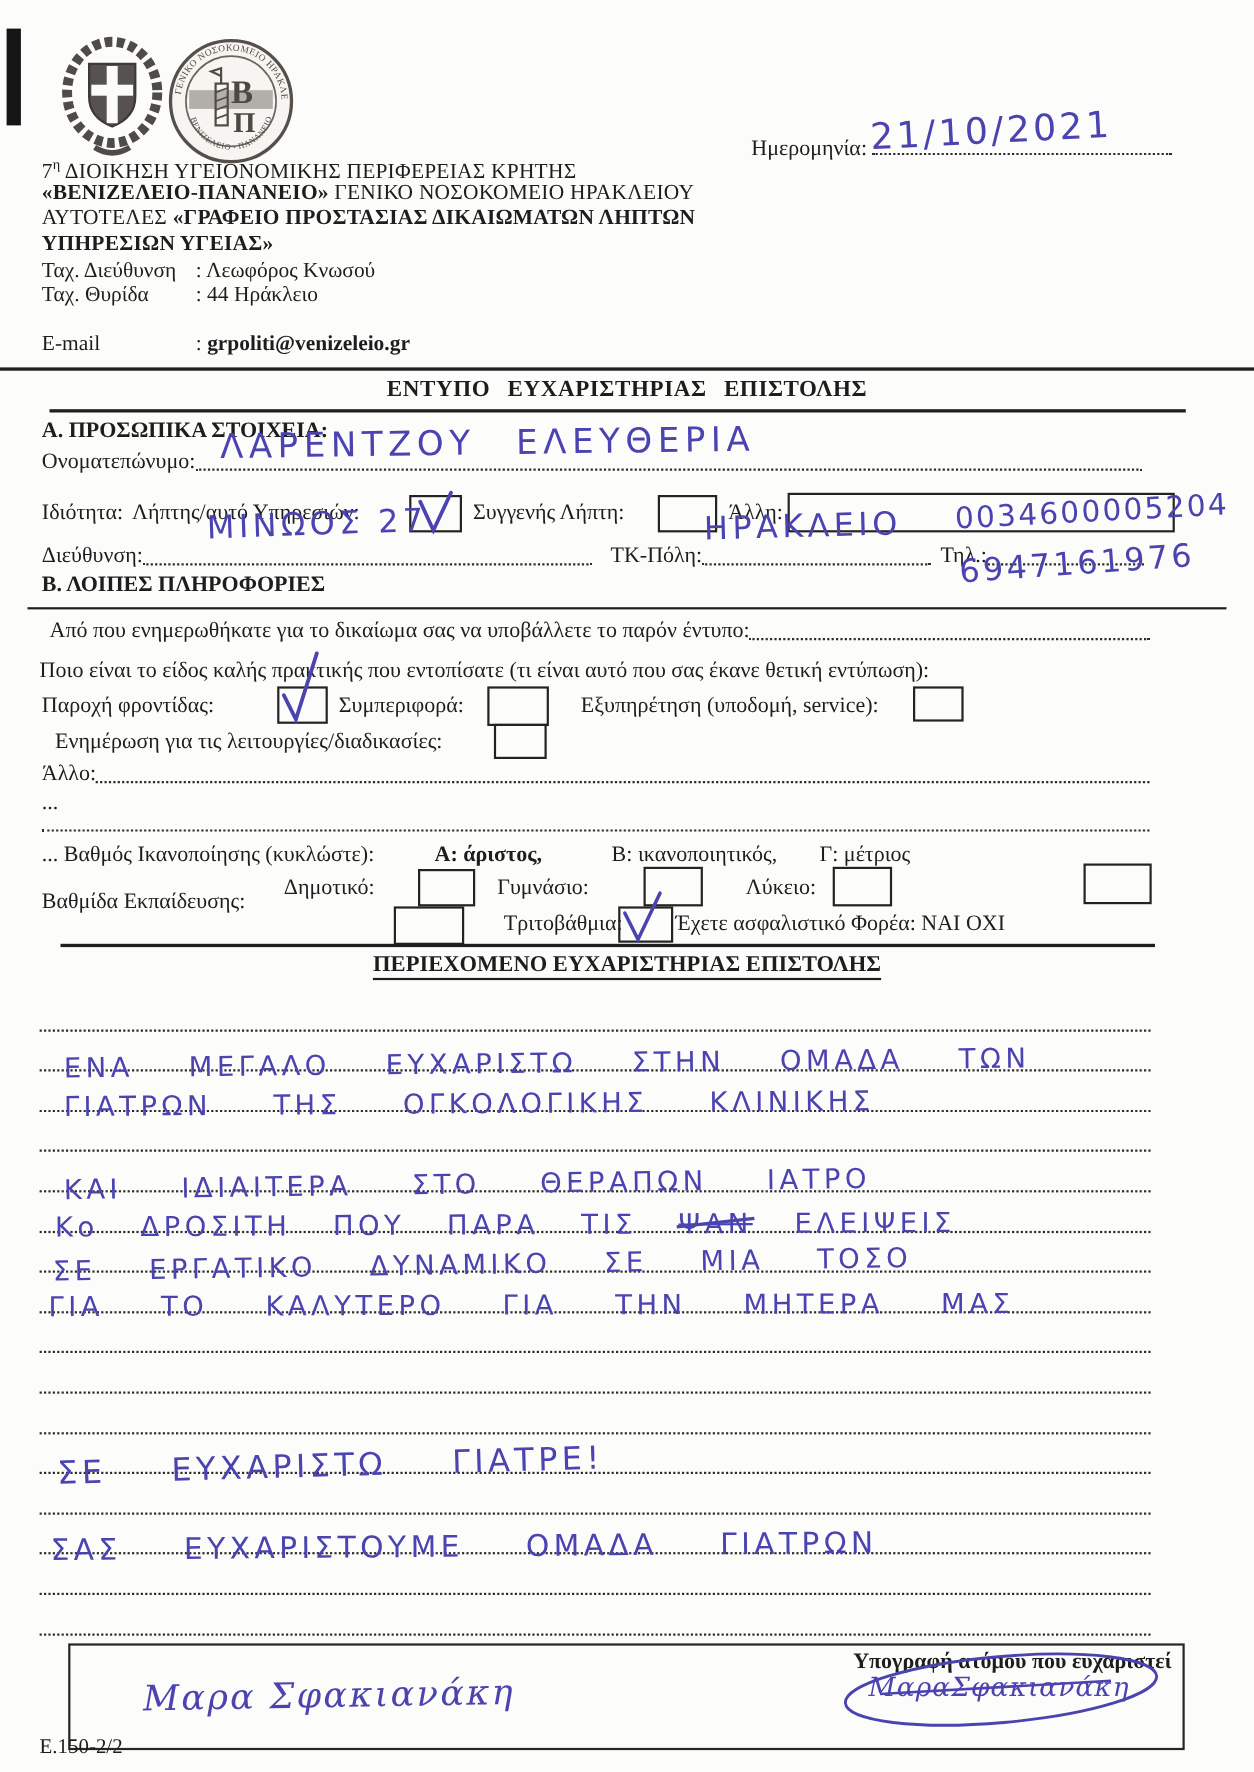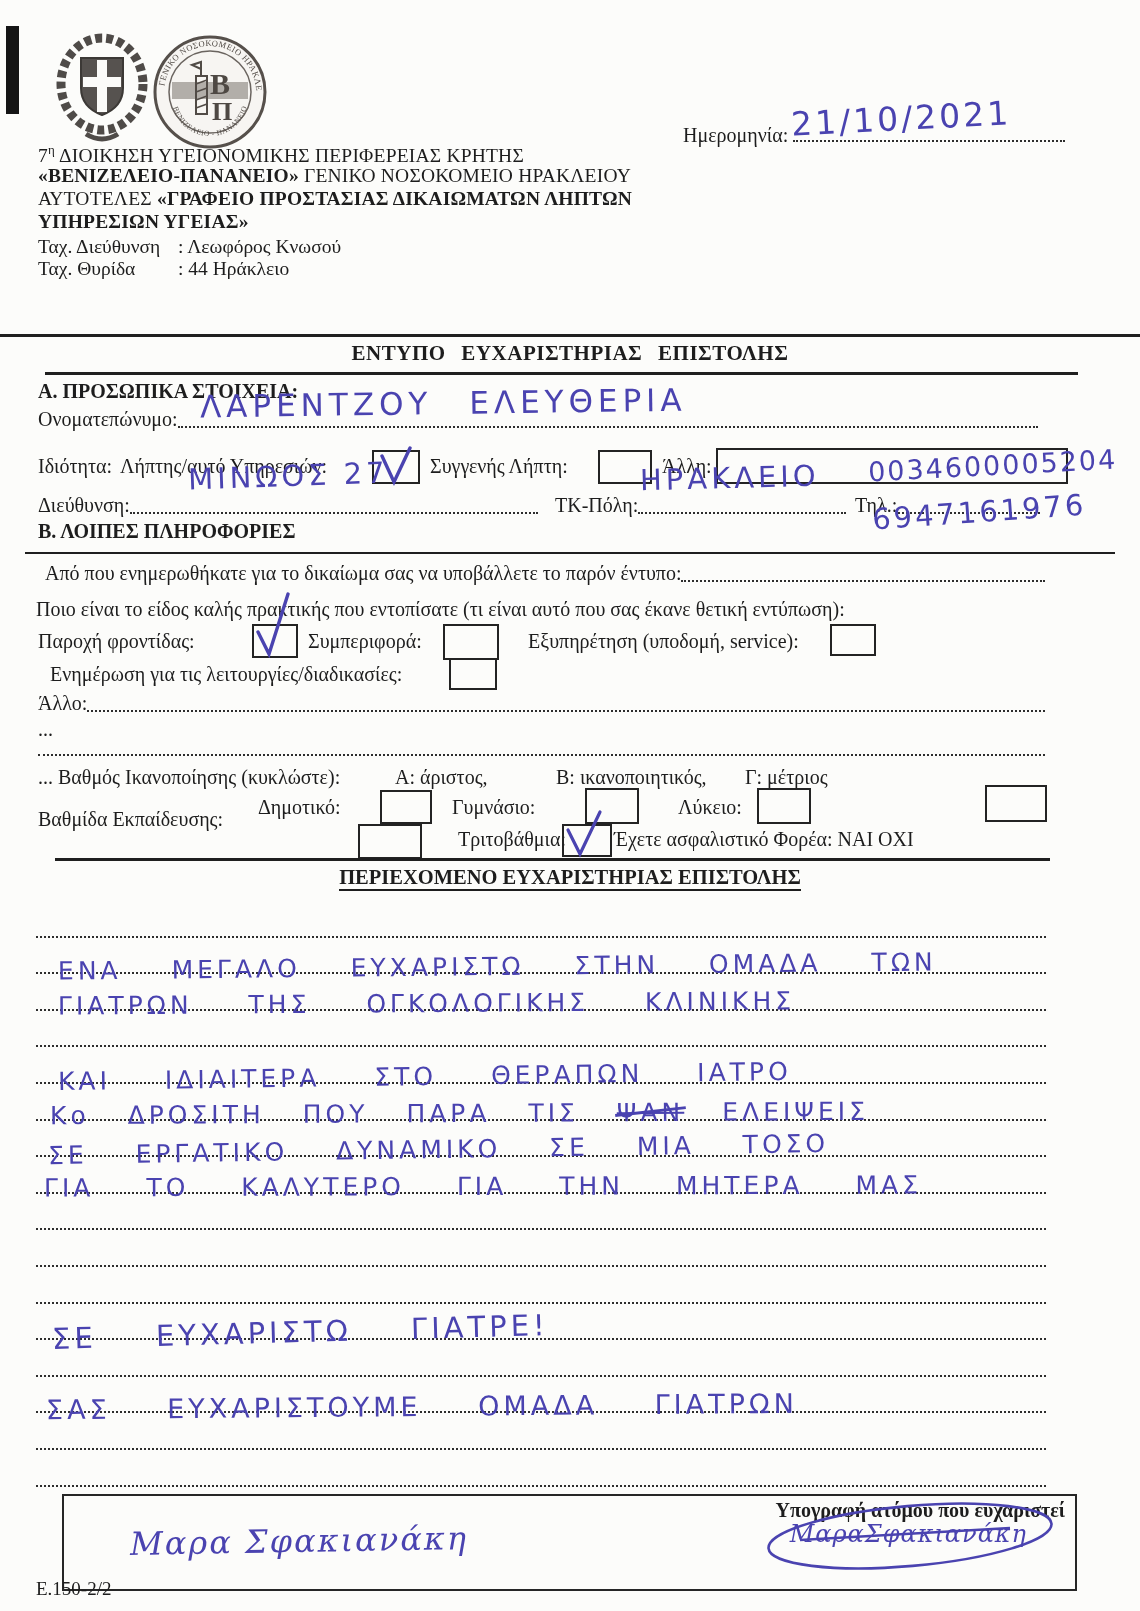--- a/index.html
+++ b/index.html
@@ -91,20 +91,21 @@
     <span class="hw date-hw">21/10/2021</span>
   </div>
 
   <div class="org-line" style="top:142px;"><span>7</span><span class="sup">η</span><span> ΔΙΟΙΚΗΣΗ ΥΓΕΙΟΝΟΜΙΚΗΣ ΠΕΡΙΦΕΡΕΙΑΣ ΚΡΗΤΗΣ</span></div>
   <div class="org-line" style="top:165px;"><span class="b">«ΒΕΝΙΖΕΛΕΙΟ-ΠΑΝΑΝΕΙΟ»</span><span>  ΓΕΝΙΚΟ ΝΟΣΟΚΟΜΕΙΟ ΗΡΑΚΛΕΙΟΥ</span></div>
   <div class="org-line" style="top:188px;"><span>ΑΥΤΟΤΕΛΕΣ </span><span class="b">«ΓΡΑΦΕΙΟ ΠΡΟΣΤΑΣΙΑΣ ΔΙΚΑΙΩΜΑΤΩΝ ΛΗΠΤΩΝ</span></div>
   <div class="org-line b" style="top:211px;"><span>ΥΠΗΡΕΣΙΩΝ ΥΓΕΙΑΣ»</span></div>
 
   <div class="contact-row" style="top:236px;"><span class="contact-label">Ταχ. Διεύθυνση</span><span>: Λεωφόρος  Κνωσού</span></div>
   <div class="contact-row" style="top:258px;"><span class="contact-label">Ταχ. Θυρίδα</span><span>: 44  Ηράκλειο</span></div>
+  <div class="contact-row" style="top:302px;"><span class="contact-label">E-mail</span><span>: </span><span class="b">grpoliti@venizeleio.gr</span></div>
 
   <div class="hr" style="top:334px; left:0; width:1140px; height:3px;"></div>
   <div class="title-center" style="top:341px;">ΕΝΤΥΠΟ  ΕΥΧΑΡΙΣΤΗΡΙΑΣ  ΕΠΙΣΤΟΛΗΣ</div>
   <div class="hr" style="top:372px; left:45px; width:1033px; height:2.5px;"></div>
 
   <div class="heading" style="left:38px; top:380px;">Α. ΠΡΟΣΩΠΙΚΑ ΣΤΟΙΧΕΙΑ:</div>
 
   <div class="lab" style="left:38px; top:408px; width:1000px; display:flex;">
     <span>Ονοματεπώνυμο:</span>
     <span class="dots" style="flex:1; margin-bottom:3px;"></span>
@@ -159,21 +160,21 @@
   <div class="box" style="left:449px; top:658px; width:44px; height:28px;"></div>
 
   <div class="lab" style="left:38px; top:692px; width:1007px; display:flex;">
     <span>Άλλο:</span>
     <span class="dots" style="flex:1; margin-bottom:3px;"></span>
   </div>
   <div class="lab" style="left:38px; top:718px;">...</div>
   <span class="dots abs" style="left:38px; top:736px; width:1007px; height:18px;"></span>
 
   <div class="lab" style="left:38px; top:766px;">... Βαθμός Ικανοποίησης (κυκλώστε):</div>
-  <div class="lab" style="left:395px; top:766px;">Α: άριστος,</div>
+  <div class="lab" style="left:395px; top:766px;font-weight:bold;">Α: άριστος,</div>
   <div class="lab" style="left:556px; top:766px;">Β: ικανοποιητικός,</div>
   <div class="lab" style="left:745px; top:766px;">Γ: μέτριος</div>
 
   <div class="lab" style="left:38px; top:788px;margin-top:20px;">Βαθμίδα Εκπαίδευσης:</div>
   <div class="lab" style="left:258px; top:796px;">Δημοτικό:</div>
   <div class="box" style="left:380px; top:790px; width:48px; height:30px;"></div>
   <div class="lab" style="left:452px; top:796px;">Γυμνάσιο:</div>
   <div class="box" style="left:585px; top:788px; width:50px; height:32px;"></div>
   <div class="lab" style="left:678px; top:796px;">Λύκειο:</div>
   <div class="box" style="left:757px; top:788px; width:50px; height:32px;"></div>

